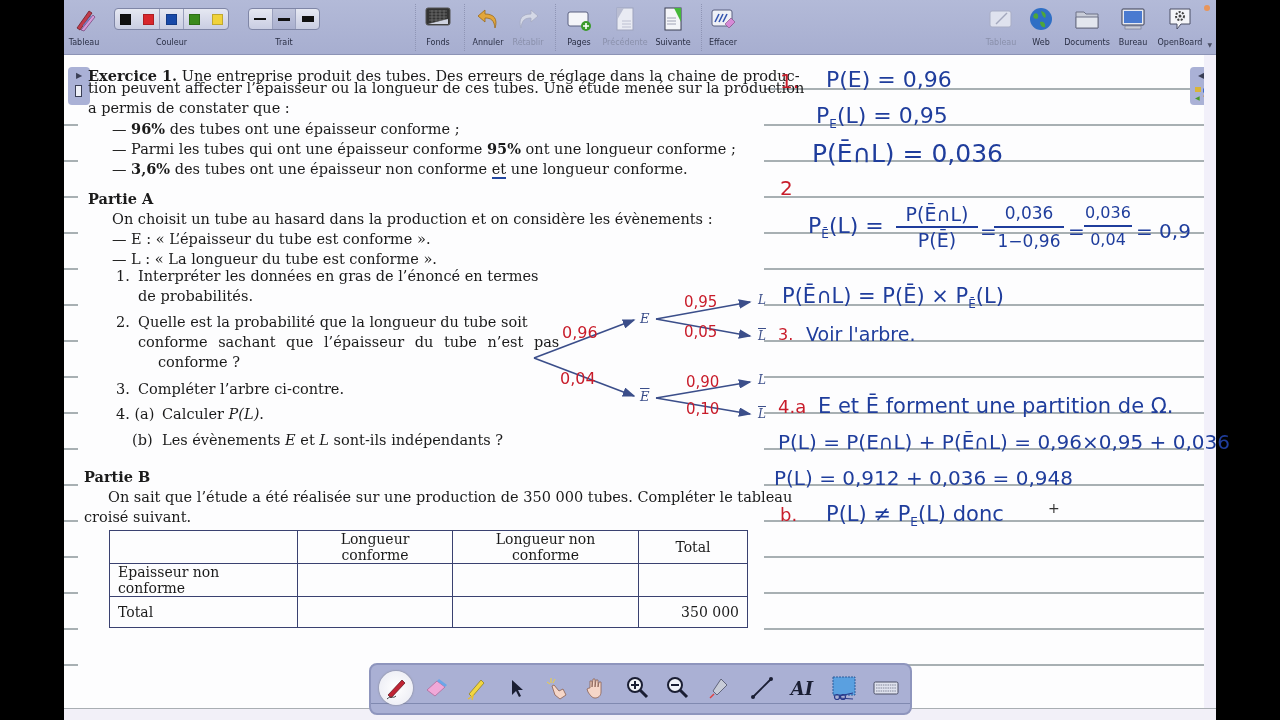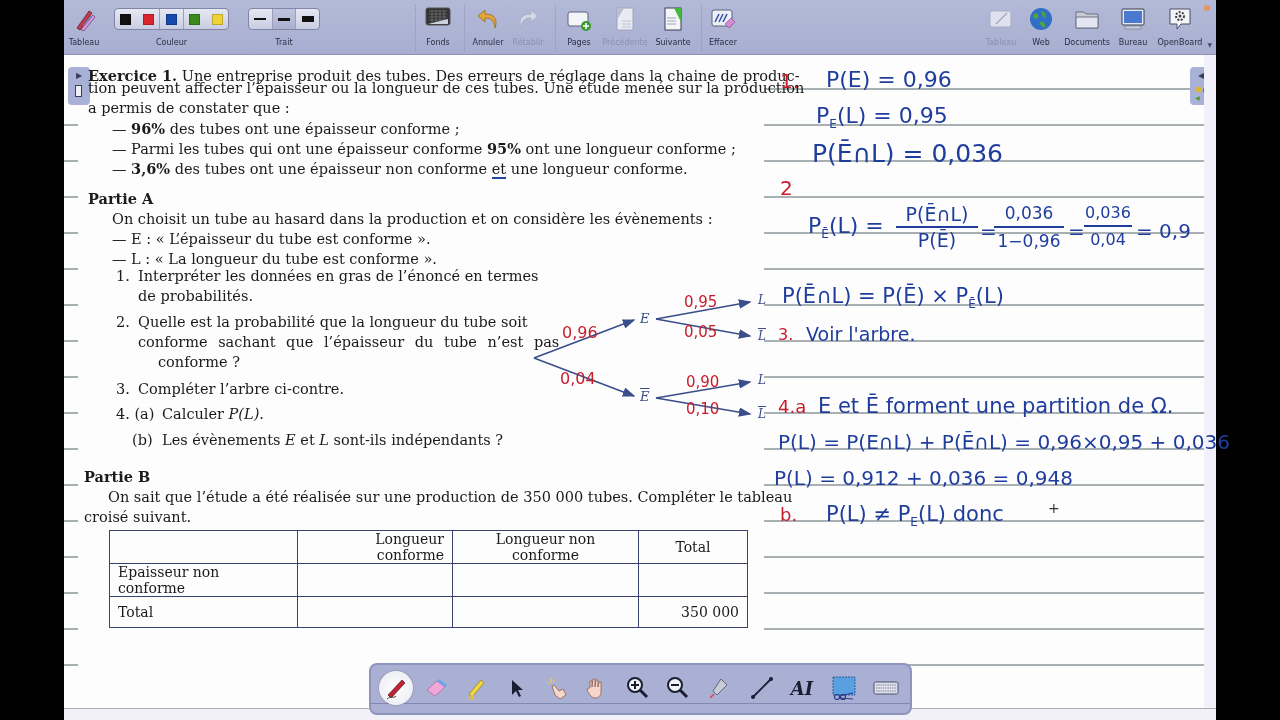--- a/index.html
+++ b/index.html
@@ -347,21 +347,21 @@
 
     <div class="t" style="left:-4px;top:409px;font-weight:bold;">Partie B</div>
     <div class="t" style="left:20px;top:429px;">On sait que l’étude a été réalisée sur une production de 350 000 tubes. Compléter le tableau</div>
     <div class="t" style="left:-4px;top:449px;">croisé suivant.</div>
   </div>
 
   <table class="cross">
     <tbody>
         <tr>
       <td style="width:188px;"></td>
-      <td style="width:155px;text-align:right;">Longueur conforme</td>
+      <td style="width:155px;text-align:center;">Longueur conforme</td>
       <td style="width:186px;text-align:center;">Longueur non conforme</td>
       <td style="width:109px;text-align:center;">Total</td>
     </tr>
     <tr>
       <td>Epaisseur non conforme</td>
       <td></td>
       <td></td>
       <td></td>
     </tr>
     <tr>

